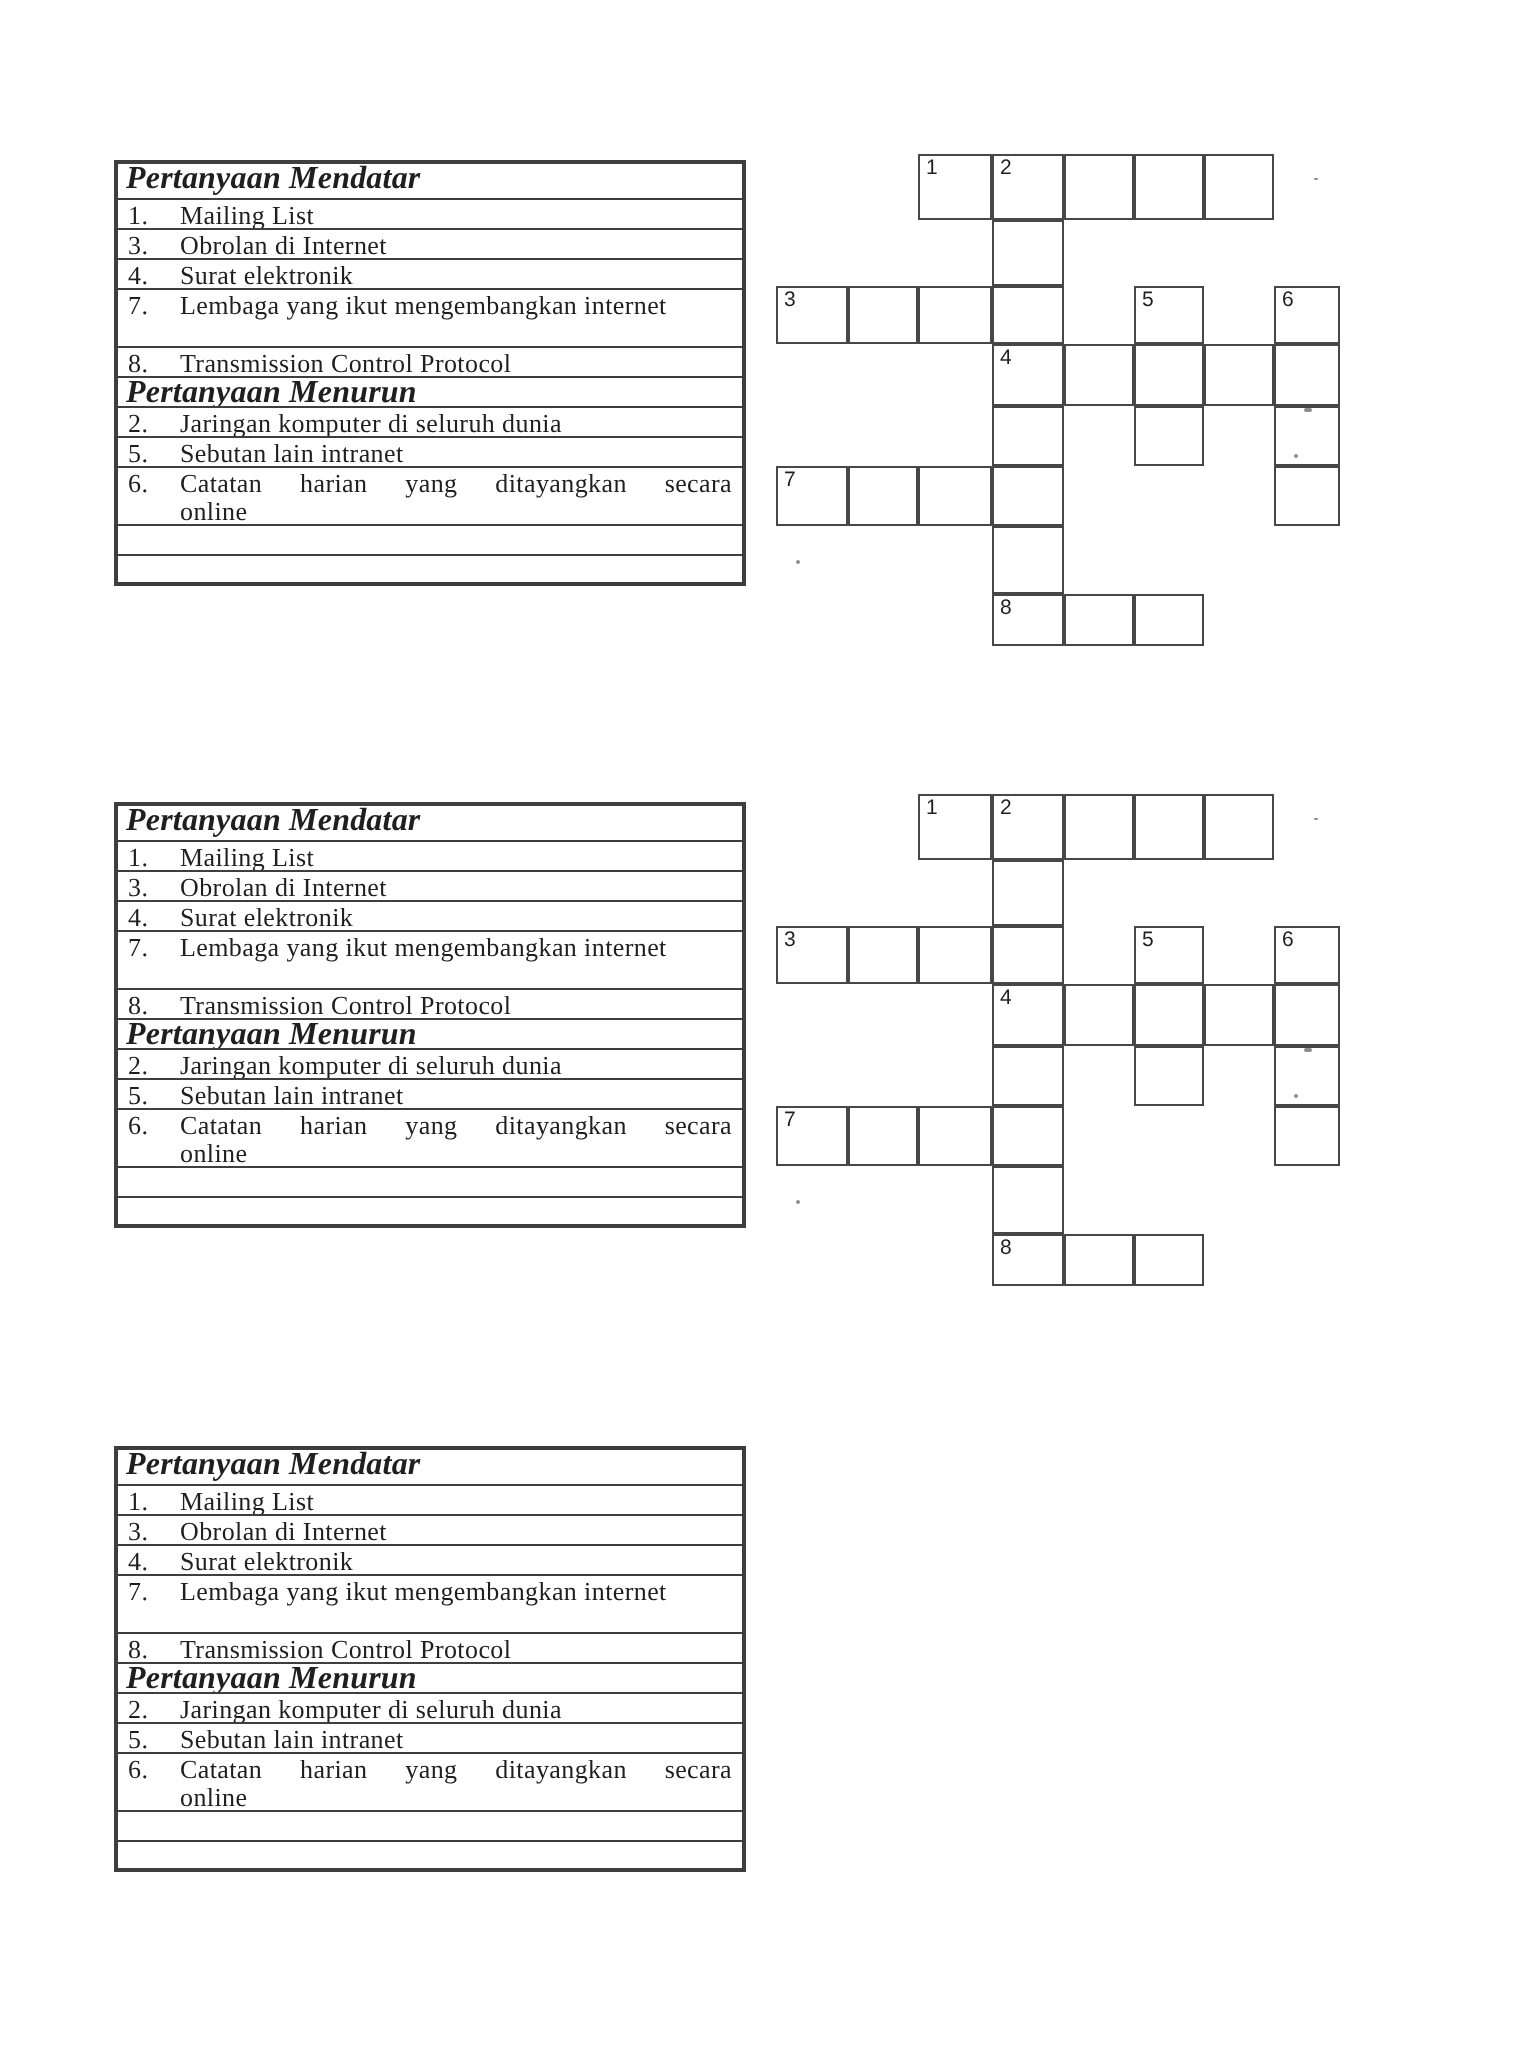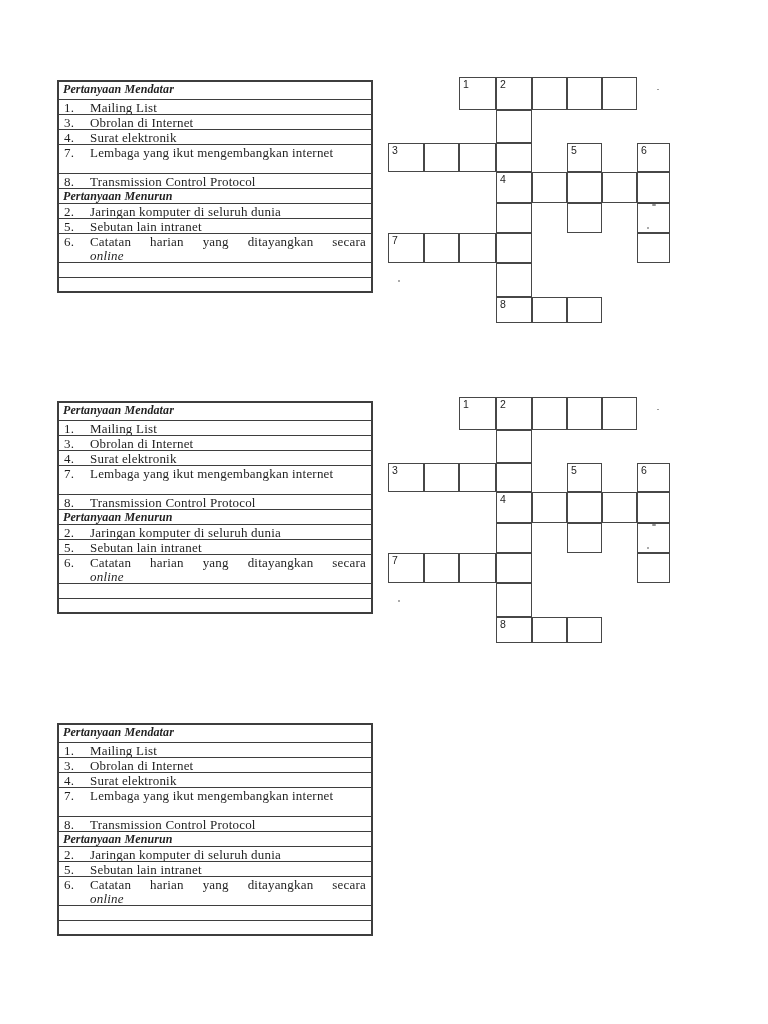--- a/index.html
+++ b/index.html
@@ -22,29 +22,29 @@
   .trow{
     box-sizing:border-box; height:15px; border-top:1.4px solid var(--tline);
     display:flex; align-items:flex-start; overflow:hidden;
     font-size:13px; line-height:13.5px; letter-spacing:0.2px;
   }
   .trow:nth-child(1){height:17px; border-top:none;}
   .trow:nth-child(5){height:29px;}
   .trow:nth-child(10){height:29px;}
   .trow:nth-child(12){height:14px;}
   .hdr{
-    font-weight:bold; font-style:italic; font-size:12px;
+    font-weight:bold; font-style:italic; font-size:16px;
     padding:1px 0 0 4px; letter-spacing:0.1px;
   }
   .num{
     box-sizing:border-box; width:31px; padding:1px 0 0 5px; flex:none;
   }
   .ctext{flex:1 1 auto; padding:1px 5px 0 0;}
   .jline{text-align:justify; text-align-last:justify;}
-  .line2{font-style:italic;}
+  .line2{}
 
   
   .crossword{
     position:absolute; left:388px; width:282px; height:246px;
   }
   .g1{top:77px;} .g2{top:397px;}
   .cell{
     position:absolute; box-sizing:border-box;
     border:1.4px solid var(--gline); background:transparent;
   }

